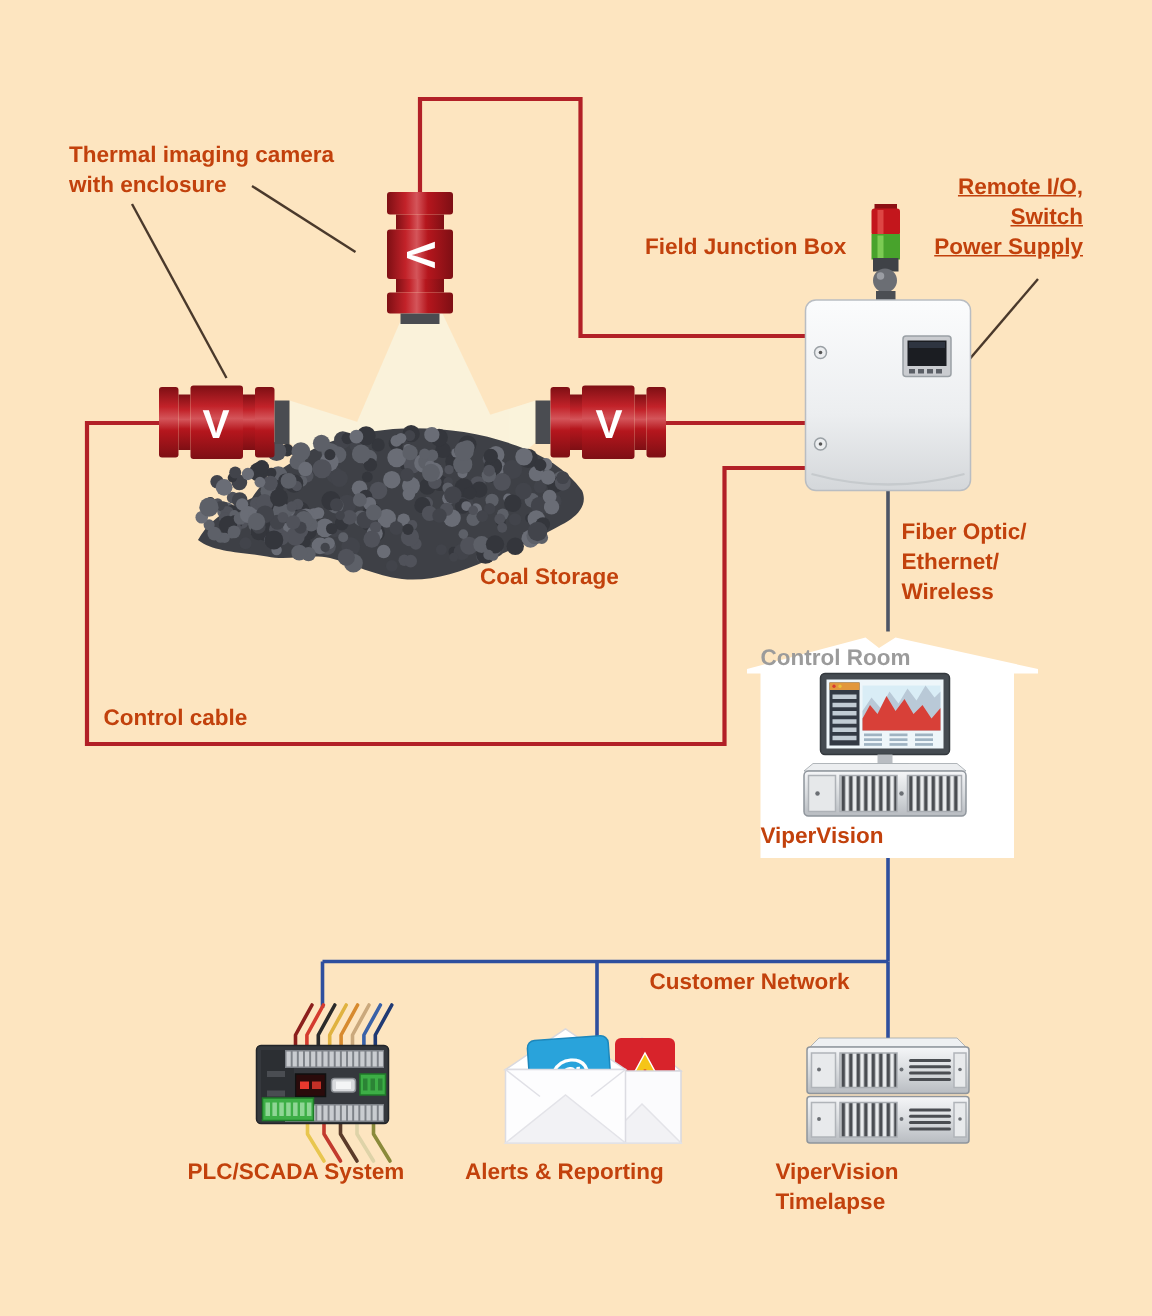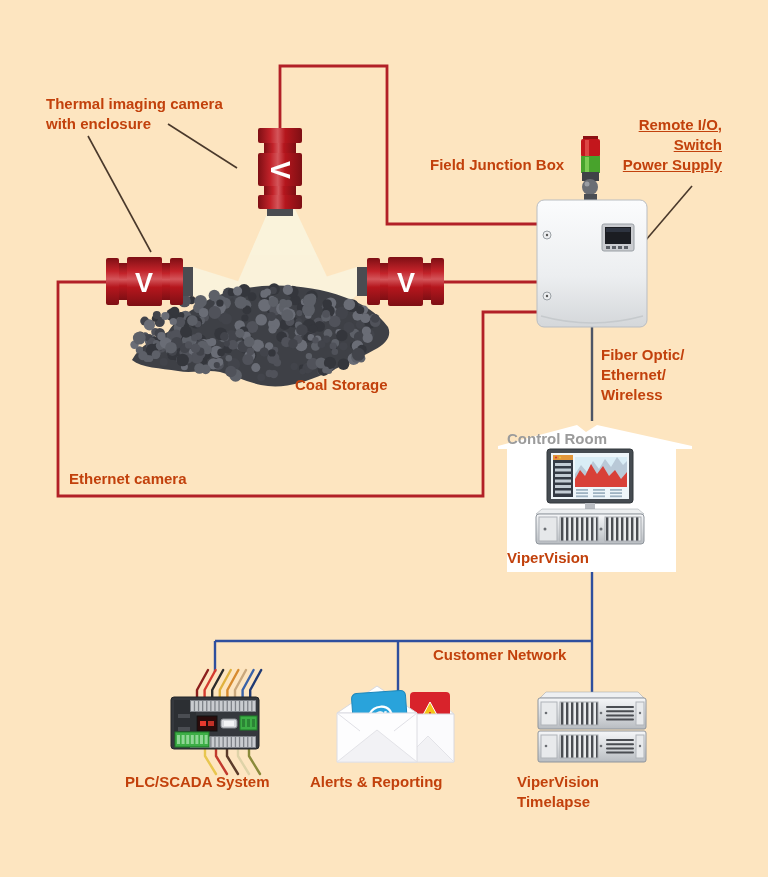--- a/index.html
+++ b/index.html
@@ -640,26 +640,26 @@
   <span>Switch</span>
   <span>Power Supply</span>
 </div>
 
 <div class="lbl" style="left:601px;top:345px;">
   <span>Fiber Optic/</span>
   <span>Ethernet/</span>
   <span>Wireless</span>
 </div>
 
-<div class="lbl" style="left:295px;top:375px;">
+<div class="lbl" style="left:320px;top:375px;">
   <span>Coal Storage</span>
 </div>
 
 <div class="lbl" style="left:69px;top:469px;">
-  <span>Ethernet camera</span>
+  <span>Control cable</span>
 </div>
 
 <div class="lbl center gray" style="left:507px;top:429px;width:170px;">
   <span>Control Room</span>
 </div>
 
 <div class="lbl center" style="left:507px;top:548px;width:170px;">
   <span>ViperVision</span>
 </div>
 

